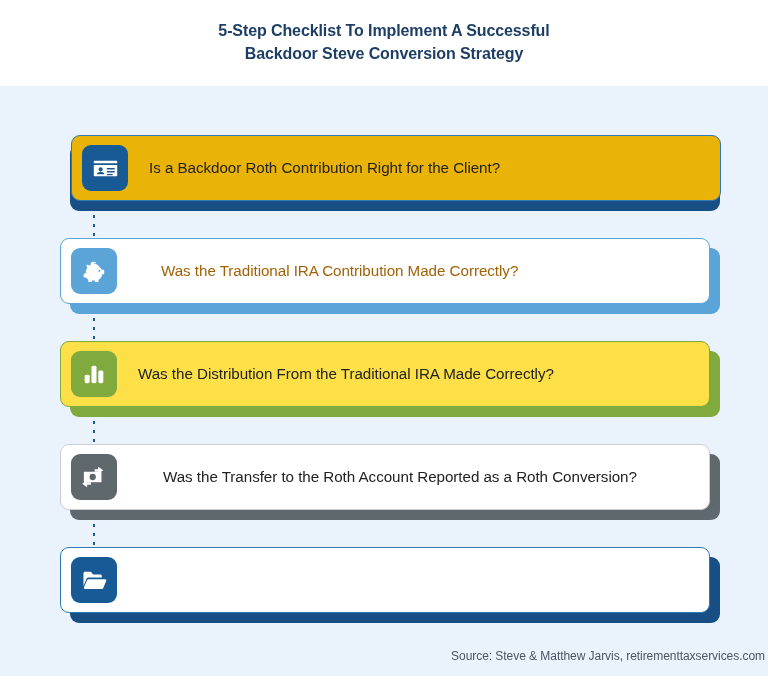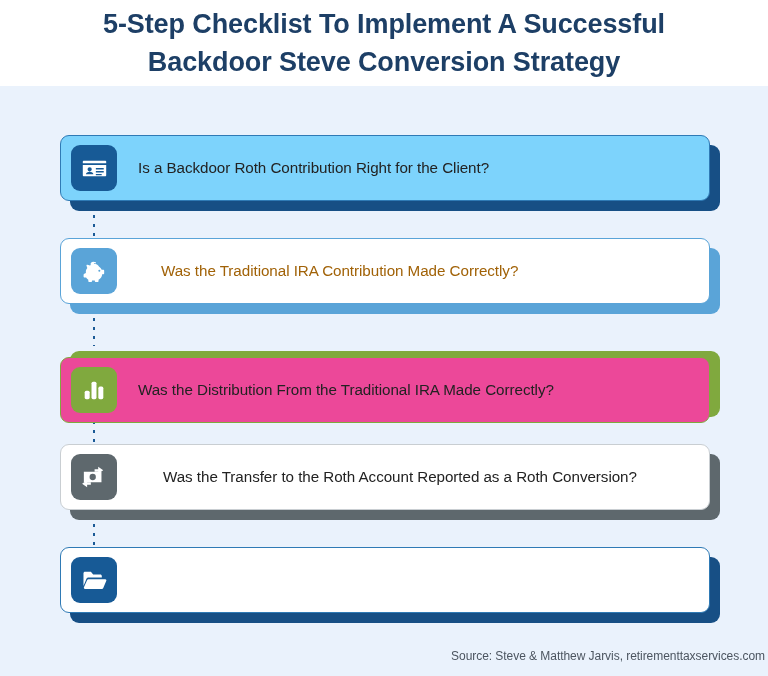--- a/index.html
+++ b/index.html
@@ -29,21 +29,21 @@
     background: #ffffff;
     display: flex;
     align-items: center;
     justify-content: center;
   }
   .title {
     margin: 0;
     padding: 0 80px;
     text-align: center;
     color: #1d3f66;
-    font-size: 27px;
+    font-size: 16px;
     font-weight: bold;
     line-height: 1.42;
     letter-spacing: -0.1px;
   }
   .title .line {
     display: block;
   }
   
   .body-area {
     position: absolute;
@@ -140,21 +140,21 @@
     <h1 class="title" style="color: rgb(29, 63, 102);">
       <span class="line">5-Step Checklist To Implement A Successful</span>
       <span class="line">Backdoor Steve Conversion Strategy</span>
     </h1>
   </div>
 
   <div class="body-area" style="background: rgb(234, 242, 252);">
     <div class="list" id="steps-list">
         <div class="step">
           <div class="card-shadow" style="background: rgb(23, 79, 133);"></div>
-          <div class="card" style="border-color: rgb(47, 122, 181); background: #7dd3fc;">
+          <div class="card" style="border-color: rgb(47, 122, 181); background: #eab308; margin-left: 11px;">
             <div class="badge" style="background: rgb(23, 90, 150);">
               <svg width="27" height="27" viewBox="0 0 24 24">
                 <path fill="#ffffff" d="M2.5 5.2h19c.5 0 .9.4.9.9v1.3H1.6V6.1c0-.5.4-.9.9-.9z"></path>
                 <path fill="#ffffff" d="M1.6 8.7h20.8v9.2c0 .5-.4.9-.9.9h-19c-.5 0-.9-.4-.9-.9V8.7z" opacity="0.0"></path>
                 <path fill="#ffffff" d="M1.6 8.9v9c0 .5.4.9.9.9h19c.5 0 .9-.4.9-.9v-9H1.6zm6.1 1.9a1.9 1.9 0 1 1 0 3.8 1.9 1.9 0 0 1 0-3.8zm-3.3 6.4c0-1.5 1.5-2.4 3.3-2.4s3.3.9 3.3 2.4H4.4zm8.8-5.6h7v1.3h-7v-1.3zm0 2.6h7v1.3h-7v-1.3zm0 2.6h5.2v1.3h-5.2v-1.3z"></path>
               </svg>
             </div>
             <div class="label" style="color: rgb(34, 34, 34);">Is a Backdoor Roth Contribution Right for the Client?</div>
           </div>
           <div class="connector"></div>
@@ -167,21 +167,21 @@
                 <path fill="#ffffff" d="M12.6 5.1c-1.9 0-3.5.6-4.6 1.6l-2.3-.7c-.5-.2-1 .3-.8.8l.7 2C4.7 9.8 4.3 11 4.3 12.2c0 .4 0 .8.1 1.1l-1.5.6c-.4.1-.6.5-.6.9v1.6c0 .5.4.9.9.9h1.3c.5.8 1.2 1.5 2 2v1.2c0 .5.4.9.9.9h1.5c.5 0 .9-.4.9-.9v-.5c.4.1.8.1 1.3.1h1.2v.4c0 .5.4.9.9.9h1.5c.5 0 .9-.4.9-.9v-1.1c1.9-1.1 3.1-2.9 3.2-5h.9c.5 0 .9-.4.9-.9v-2.2c0-.5-.4-.9-.9-.9h-1.3c-.5-1.1-1.3-2-2.3-2.7-.9-1.5-2.6-2.6-4.5-2.6zm3.7 5.3a.9.9 0 1 1 0 1.8.9.9 0 0 1 0-1.8z"></path>
                 <path fill="#ffffff" d="M10.8 3.3c-1.3 0-2.3.9-2.3 2 0 .5.2 1 .6 1.4.8-.4 1.8-.6 2.8-.7-.3-.3-.4-.6-.4-1 0-.2.1-.4.2-.5.4.1.8.3 1.1.6.1-.5.3-1 .6-1.3-.7-.3-1.6-.5-2.6-.5z"></path>
               </svg>
             </div>
             <div class="label" style="color: #a16207; margin-left: 44px;">Was the Traditional IRA Contribution Made Correctly?</div>
           </div>
           <div class="connector"></div>
         </div>
         <div class="step">
           <div class="card-shadow" style="background: rgb(128, 169, 62);"></div>
-          <div class="card" style="border-color: rgb(128, 169, 62); background: #ec4899; margin-top: 16px;">
+          <div class="card" style="border-color: rgb(128, 169, 62); background: #fde047;">
             <div class="badge" style="background: rgb(128, 169, 62);">
               <svg width="26" height="26" viewBox="0 0 24 24">
                 <rect fill="#ffffff" x="3.4" y="12.6" width="4.6" height="7.9" rx="1.5"></rect>
                 <rect fill="#ffffff" x="9.7" y="4.3" width="4.6" height="16.2" rx="1.5"></rect>
                 <rect fill="#ffffff" x="16" y="8.8" width="4.6" height="11.7" rx="1.5"></rect>
               </svg>
             </div>
             <div class="label" style="color: rgb(34, 34, 34);">Was the Distribution From the Traditional IRA Made Correctly?</div>
           </div>
           <div class="connector"></div>

